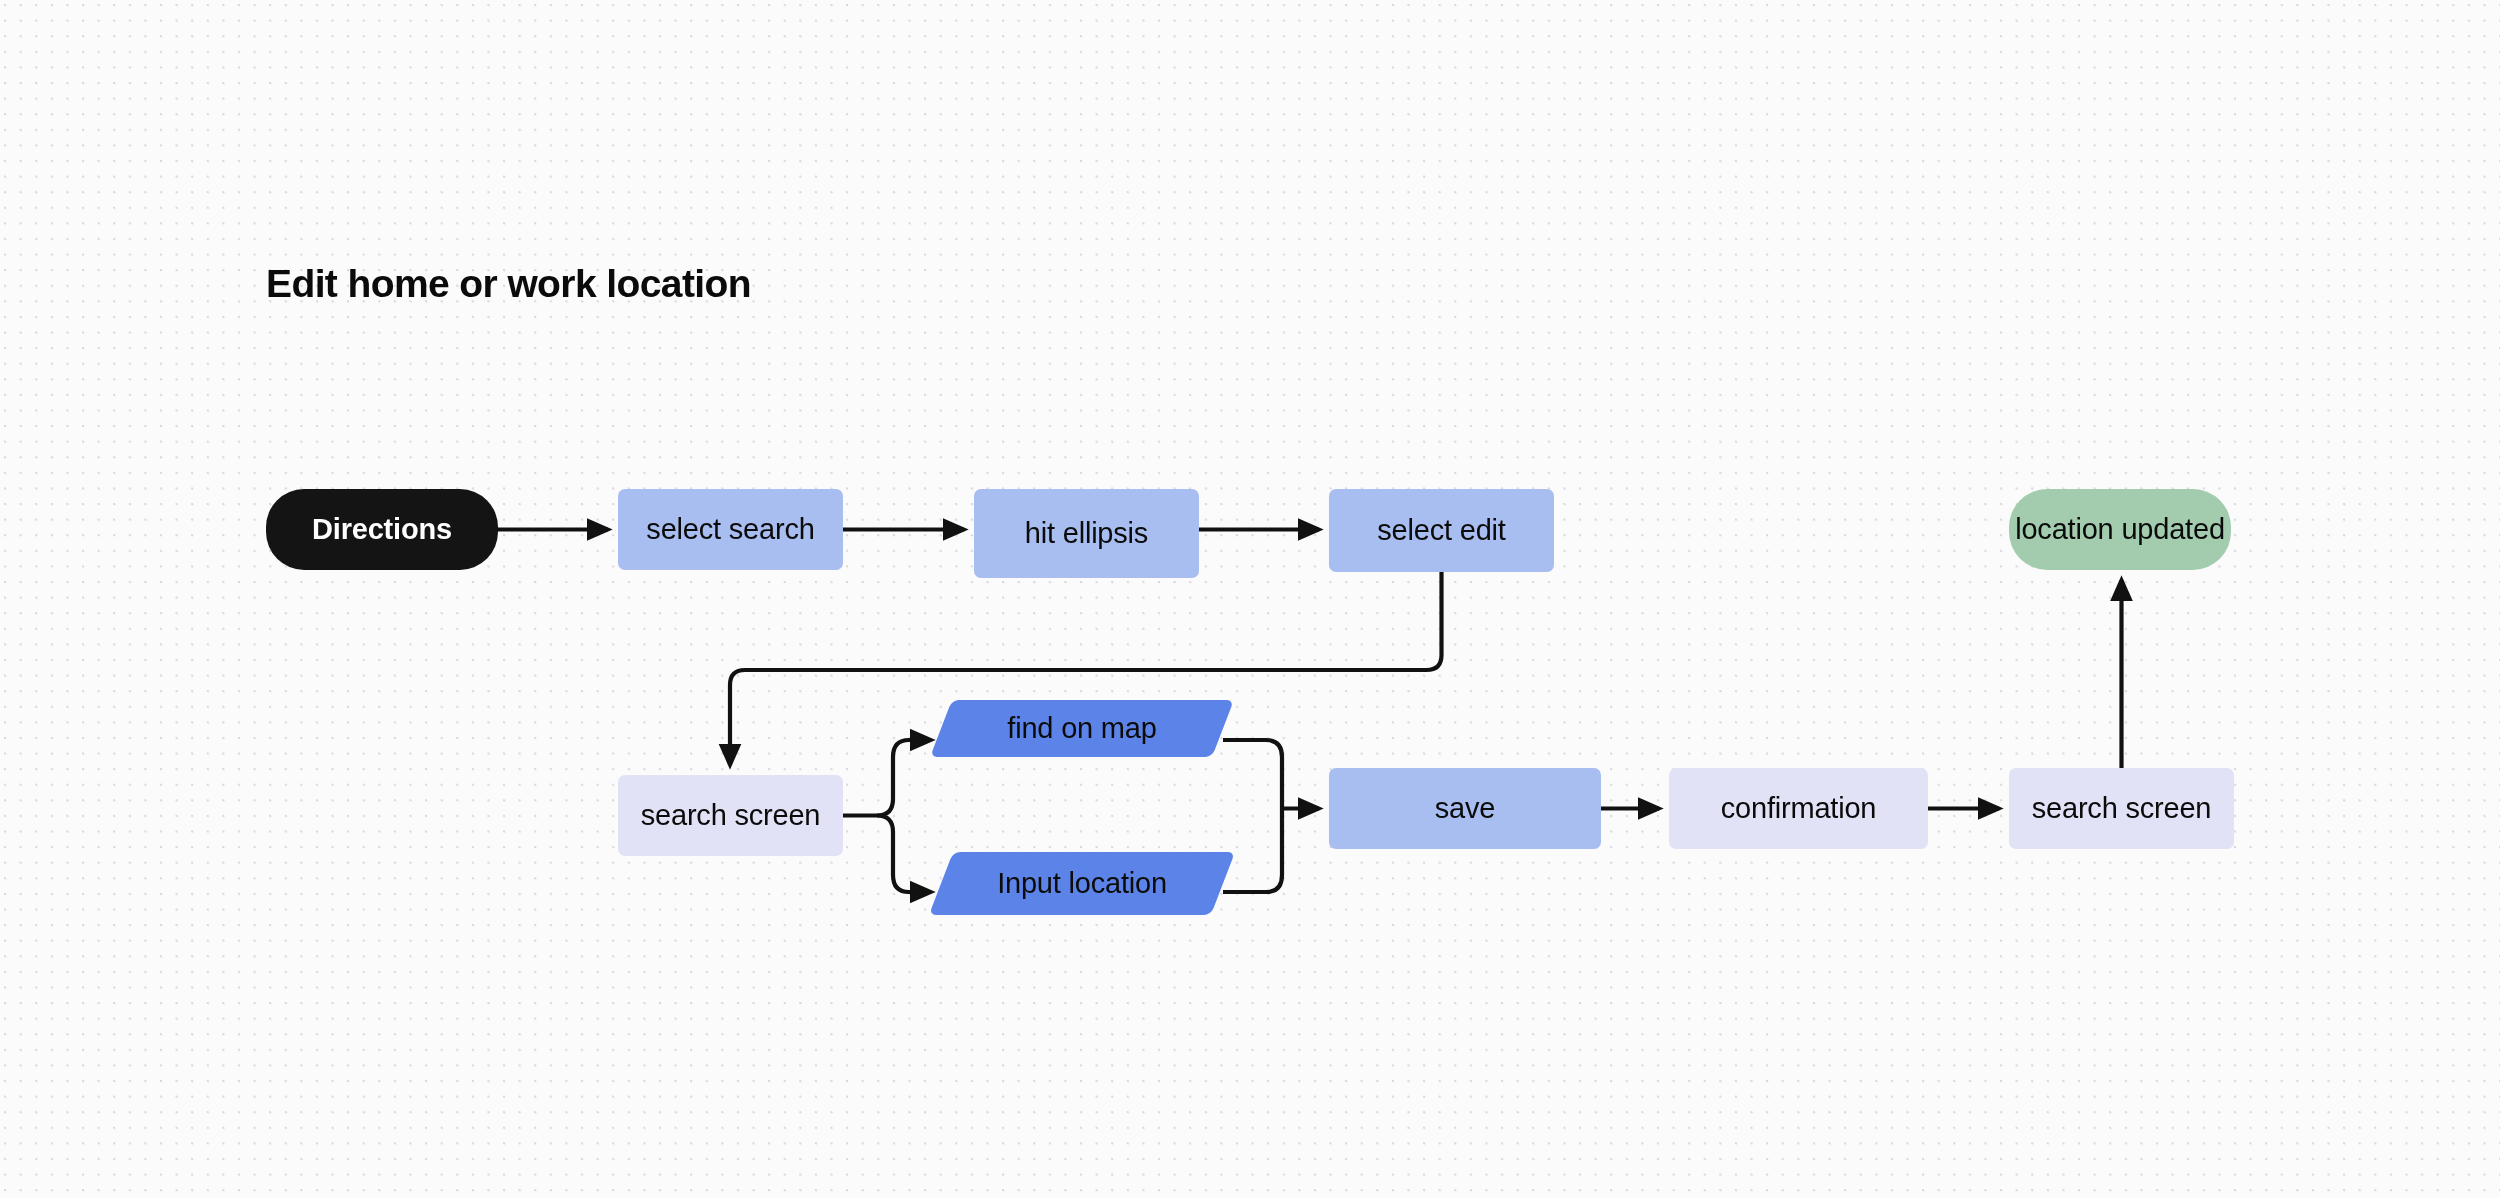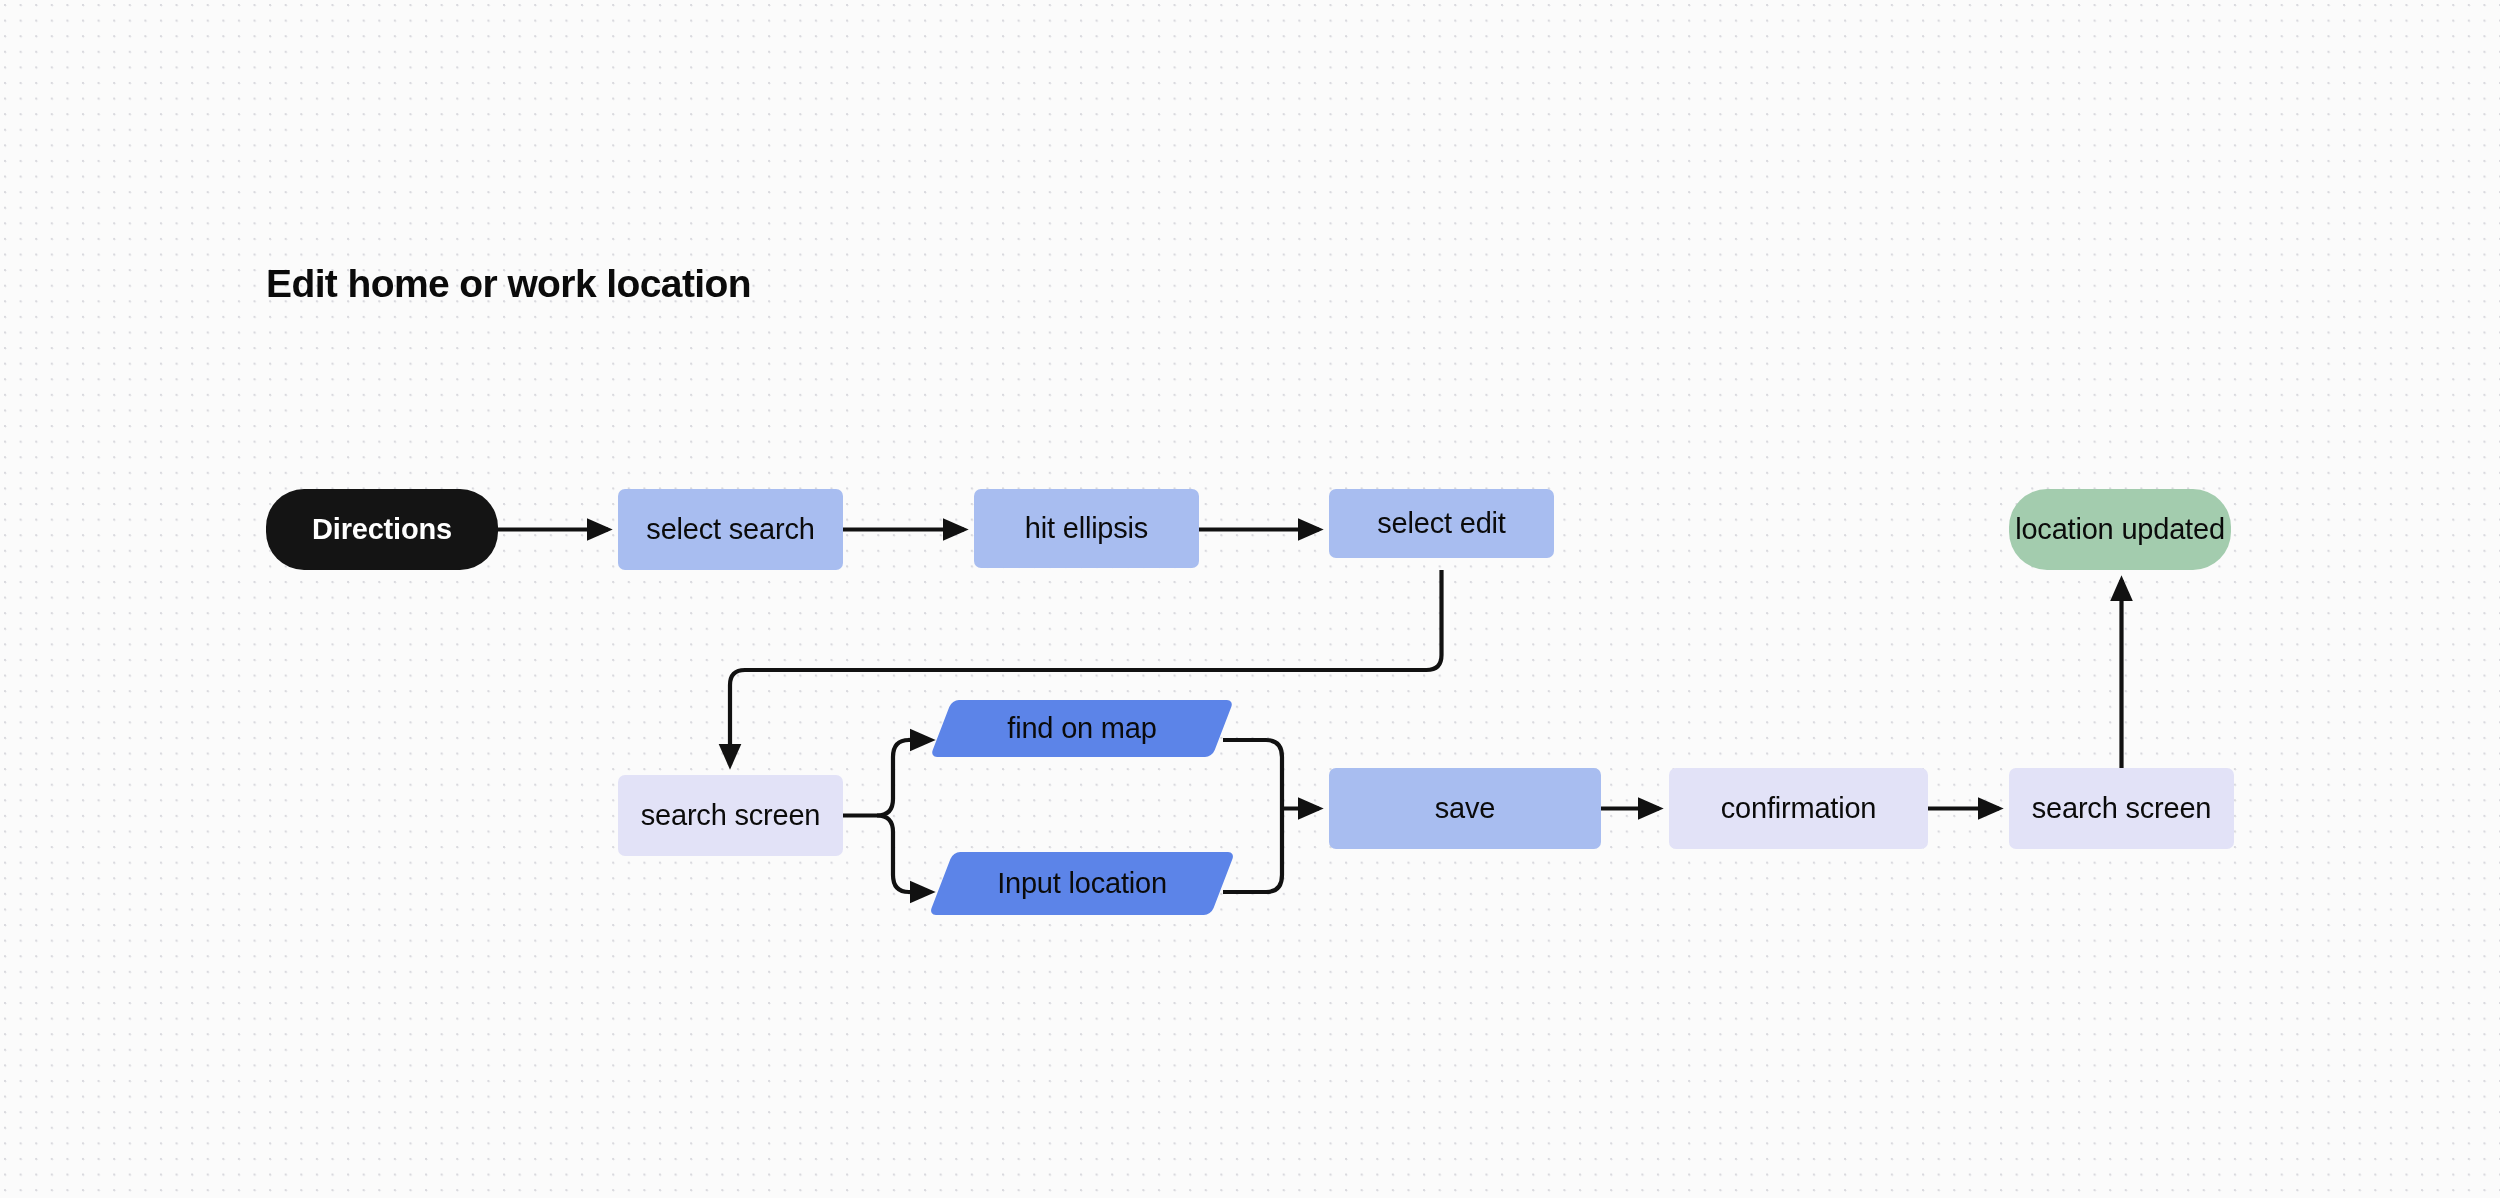--- a/index.html
+++ b/index.html
@@ -134,25 +134,25 @@
   </svg>
 
   <div class="node pill dark" style="left:266px; top:489px; width:232px; height:81px;">
     <span class="node-label">Directions</span>
   </div>
 
   <div class="node rect periwinkle" style="left:618px; top:489px; width:225px; height:81px;">
     <span class="node-label">select search</span>
   </div>
 
-  <div class="node rect periwinkle" style="left:974px; top:489px; width:225px; height:79px;">
+  <div class="node rect periwinkle" style="left:974px; top:489px; width:225px; height:89px;">
     <span class="node-label">hit ellipsis</span>
   </div>
 
-  <div class="node rect periwinkle" style="left:1329px; top:489px; width:225px; height:69px;">
+  <div class="node rect periwinkle" style="left:1329px; top:489px; width:225px; height:83px;">
     <span class="node-label">select edit</span>
   </div>
 
   <div class="node pill green" style="left:2009px; top:489px; width:222px; height:81px;">
     <span class="node-label">location updated</span>
   </div>
 
   <div class="node rect lavender" style="left:618px; top:775px; width:225px; height:81px;">
     <span class="node-label">search screen</span>
   </div>

